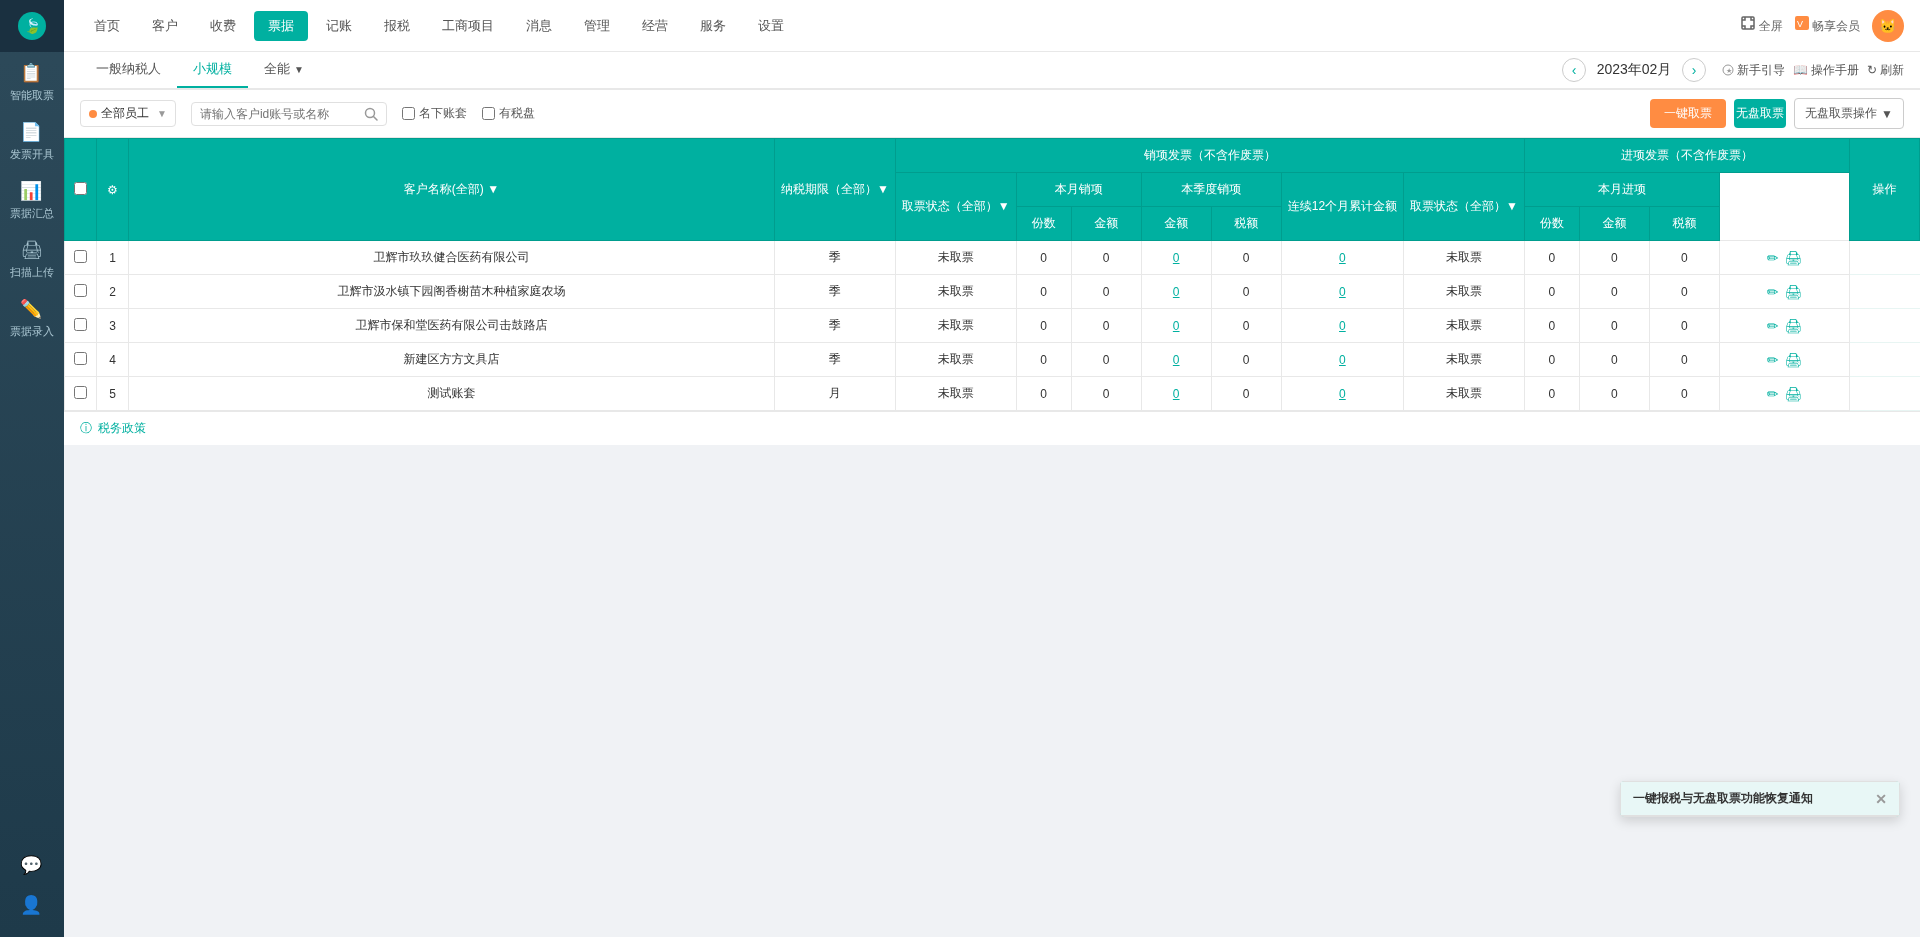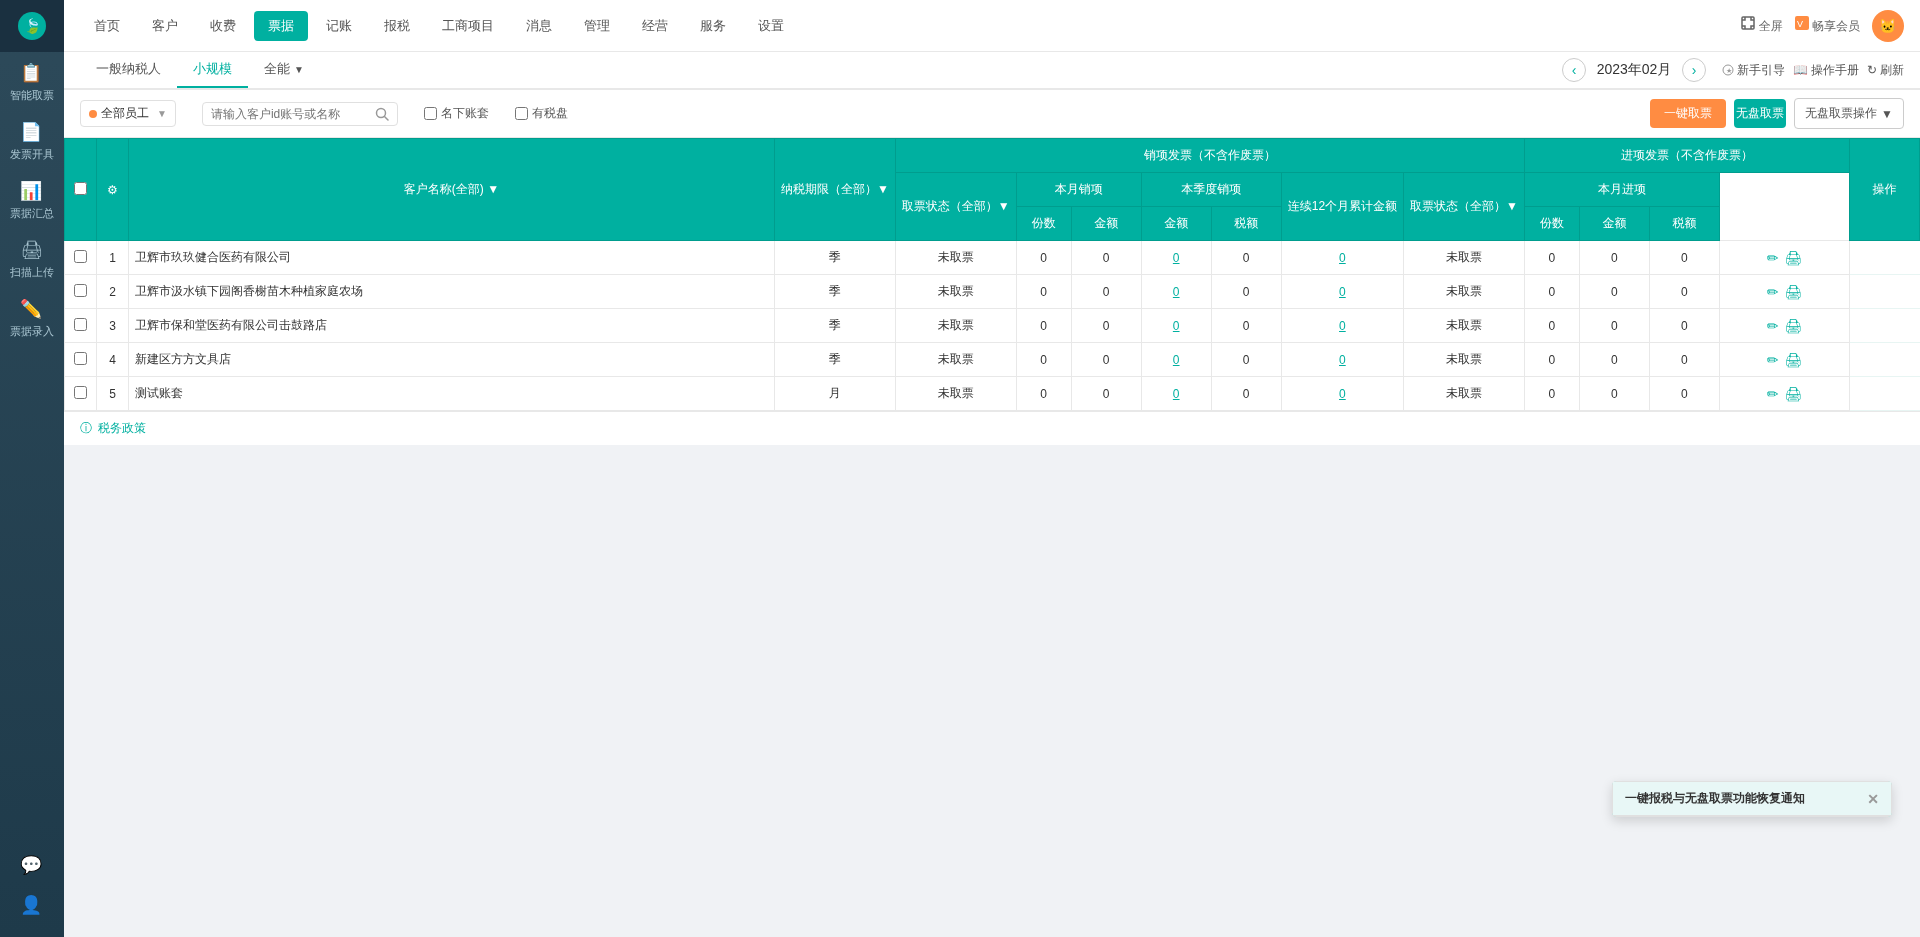--- a/index.html
+++ b/index.html
@@ -109,21 +109,21 @@
 
     
     .toolbar {
       padding: 8px 16px;
       background: #fff;
       display: flex;
       align-items: center;
       gap: 12px;
       border-bottom: 1px solid #e8e8e8;
     }
-    .toolbar-left { display: flex; align-items: center; gap: 26px; flex: 1; }
+    .toolbar-left { display: flex; align-items: center; gap: 15px; flex: 1; }
     .employee-select {
       display: flex;
       align-items: center;
       border: 1px solid #e0e0e0;
       border-radius: 4px;
       padding: 4px 8px;
       background: #fff;
       cursor: pointer;
       gap: 4px;
       font-size: 12px;
@@ -192,30 +192,30 @@
       white-space: nowrap;
     }
     tbody tr { border-bottom: 1px solid #e8f5f3; }
     tbody td {
       padding: 8px 6px;
       font-size: 12px;
       text-align: center;
       border: 1px solid #e8e8e8;
       color: #333;
     }
-    td.align-left { text-align: left; }
+    td.align-left { text-align: center; }
     td.link { color: #00b0a0; cursor: pointer; text-decoration: underline; }
     .action-icons { display: flex; align-items: center; justify-content: center; gap: 6px; }
     .action-icon { cursor: pointer; color: #00b0a0; font-size: 14px; }
 
     
     .notification-popup {
       position: fixed;
       bottom: 120px;
-      right: 28px;
+      right: 20px;
       width: 280px;
       background: #5eead4;
       border: 1px solid #e0e0e0;
       border-radius: 4px;
       box-shadow: 0 4px 12px rgba(0,0,0,0.15);
       z-index: 1000;
       font-size: 12px;
     }
     .notification-header {
       background: #e8f7f6;

